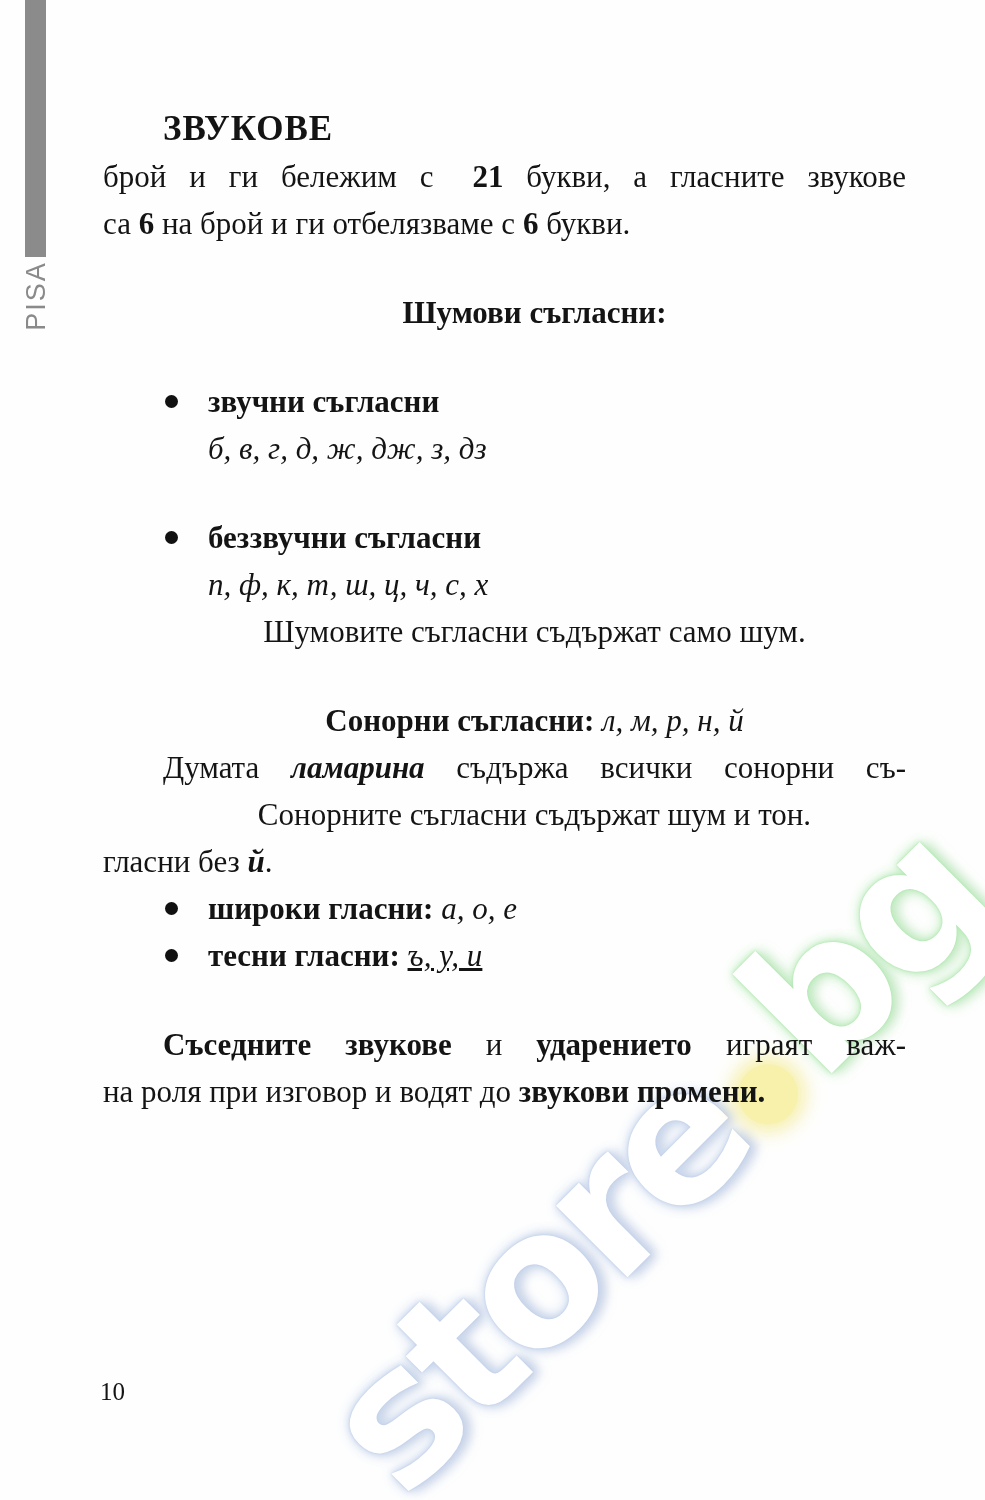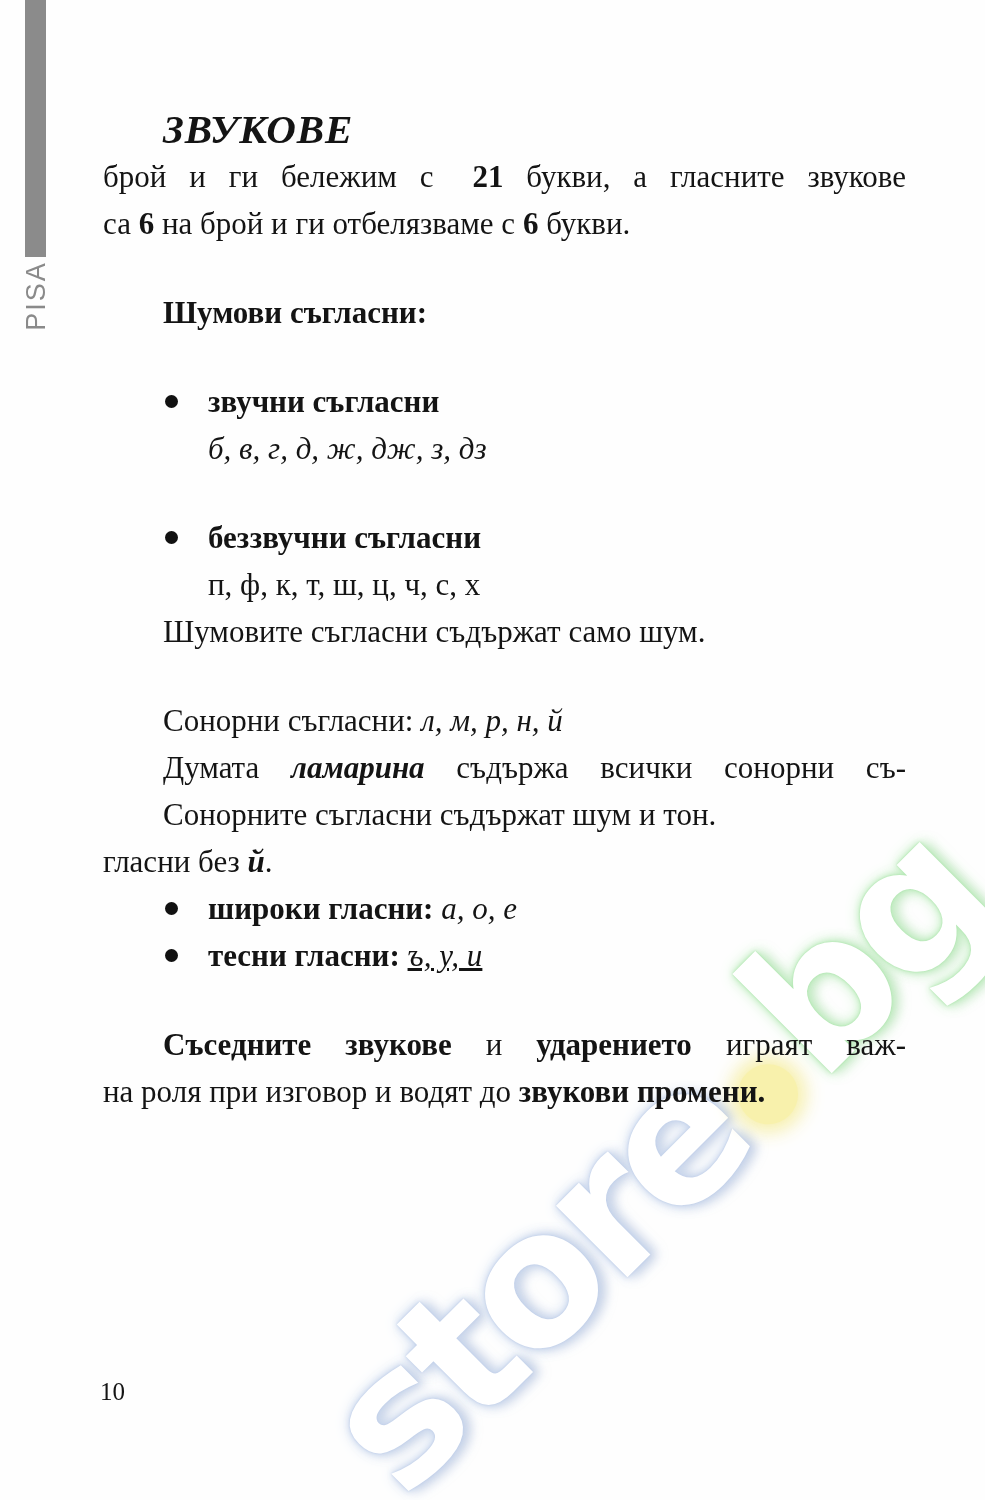--- a/index.html
+++ b/index.html
@@ -59,26 +59,25 @@
     margin:0 14px;
   }
 
   
   .content {
     position:absolute; left:103px; top:103px; width:803px;
     z-index:1;
   }
   .title {
     margin:2px 0 0 60px;
-    font-size:41px; font-weight:bold; line-height:48px;
+    font-size:35px; font-weight:bold; line-height:48px;
     letter-spacing:1px;
-    font-style:italic;
   }
   .line { font-size:31px; line-height:47px; }
-  .indent { padding-left:60px; }
+  .indent { padding-left:60px;text-align:center; }
   .j { text-align:justify; text-align-last:justify; }
   .gap { margin-top:42px; }
   .gap-big { margin-top:50px; }
   .bullet { position:relative; padding-left:105px; }
   .bullet .dot {
     position:absolute; left:62px; top:17px;
     width:13px; height:13px; border-radius:50%; background:#111;
   }
   .sub { padding-left:105px; }
 
@@ -111,24 +110,24 @@
     <div class="line bullet gap">
       <span class="dot"></span>
       <span><span style="font-weight: bold;">звучни съгласни</span></span>
     </div>
     <div class="line sub"><span style="font-style: italic;">б, в, г, д, ж, дж, з, дз</span></div>
 
     <div class="line bullet gap">
       <span class="dot"></span>
       <span><span style="font-weight: bold;">беззвучни съгласни</span></span>
     </div>
-    <div class="line sub"><span style="">п, ф, к, т, ш, ц, ч, с, х</span></div>
+    <div class="line sub"><span style="font-style: italic;">п, ф, к, т, ш, ц, ч, с, х</span></div>
     <div class="line indent"><span>Шумовите съгласни съдържат само шум.</span></div>
 
-    <div class="line indent gap"><span style="font-weight: normal;">Сонорни съгласни: </span><span style="font-style: italic;">л, м, р, н, й</span></div>
+    <div class="line indent gap"><span style="font-weight: bold;">Сонорни съгласни: </span><span style="font-style: italic;">л, м, р, н, й</span></div>
     <div class="line indent j"><span>Думата </span><span style="font-weight: bold; font-style: italic;">ламарина</span><span> съдържа всички сонорни съ-</span></div>
     <div class="line indent"><span>Сонорните съгласни съдържат шум и тон.</span></div>
     <div class="line"><span>гласни без </span><span style="font-weight: bold; font-style: italic;">й</span><span>.</span></div>
 
     <div class="line bullet">
       <span class="dot"></span>
       <span><span style="font-weight: bold;">широки гласни: </span><span style="font-style: italic;">а, о, е</span></span>
     </div>
     <div class="line bullet">
       <span class="dot"></span>

